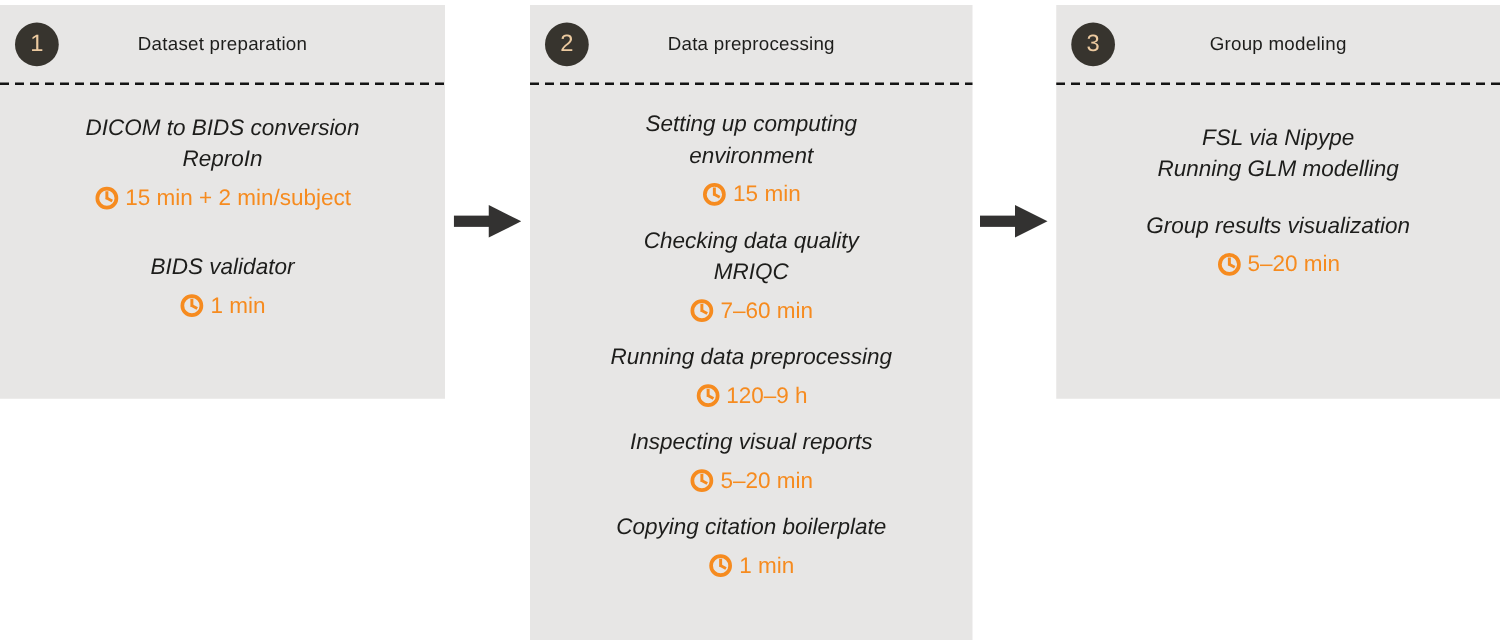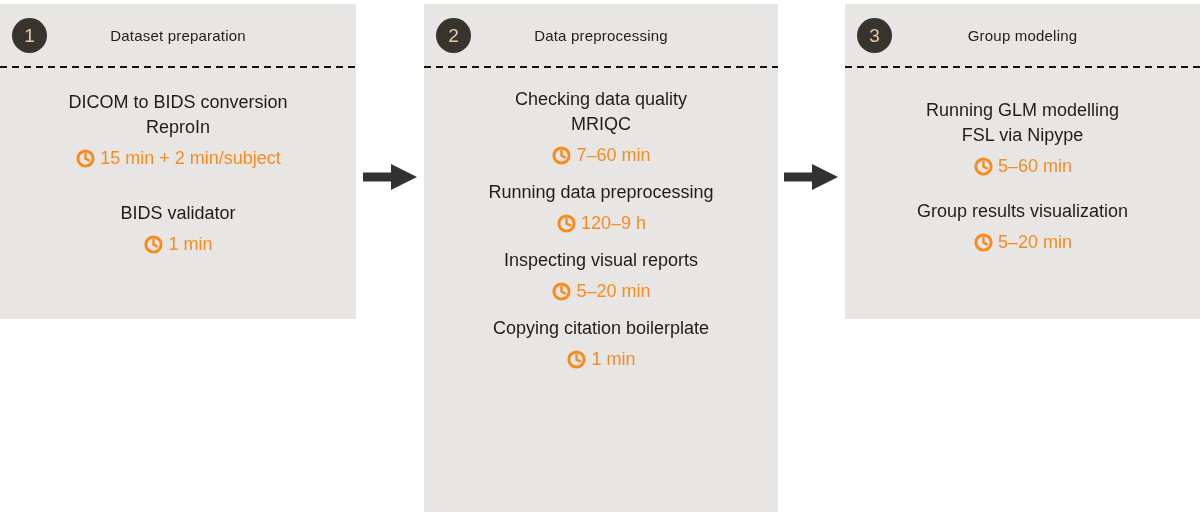--- a/index.html
+++ b/index.html
@@ -44,21 +44,21 @@
   .steps{
     display:flex;flex-direction:column;align-items:center;text-align:center;
   }
   .panel-1 .steps{padding-top:22px;}
   .panel-2 .steps{padding-top:19px;}
   .panel-3 .steps{padding-top:30px;}
   .panel-1 .step{margin-bottom:30px;}
   .panel-2 .step{margin-bottom:12px;}
   .panel-3 .step{margin-bottom:20px;}
   .step-title{
-    font-size:18px;line-height:25px;color:var(--text);
+    font-size:18px;line-height:25px;color:var(--text);font-style:italic;
   }
   .time-row{
     margin-top:6px;height:25px;
     display:flex;align-items:center;justify-content:center;gap:4px;
   }
   .clock{width:21px;height:21px;display:block;}
   .clock-stroke{stroke:var(--accent-orange);}
   .time-text{
     font-size:18px;line-height:25px;color:var(--accent-orange);
   }
@@ -121,20 +121,30 @@
     </svg>
 
   <section class="panel panel-2">
     <header class="panel-header">
       <span class="badge">2</span>
       <h2 class="panel-title">Data preprocessing</h2>
     </header>
     <div class="dash-line"></div>
     <div class="steps">
       <div class="step">
+        <div class="step-title">Setting up computing</div>
+        <div class="step-title">environment</div>
+        <div class="time-row">
+          <svg class="clock">
+              <use href="#icon-clock"></use>
+            </svg>
+          <span class="time-text">15 min</span>
+        </div>
+      </div>
+      <div class="step">
         <div class="step-title">Checking data quality</div>
         <div class="step-title">MRIQC</div>
         <div class="time-row">
           <svg class="clock">
               <use href="#icon-clock"></use>
             </svg>
           <span class="time-text">7–60 min</span>
         </div>
       </div>
       <div class="step">
@@ -172,28 +182,22 @@
     </svg>
 
   <section class="panel panel-3">
     <header class="panel-header">
       <span class="badge">3</span>
       <h2 class="panel-title">Group modeling</h2>
     </header>
     <div class="dash-line"></div>
     <div class="steps">
       <div class="step">
+        <div class="step-title">FSL via Nipype</div>
         <div class="step-title">Running GLM modelling</div>
-        <div class="step-title">FSL via Nipype</div>
-        <div class="time-row">
-          <svg class="clock">
-              <use href="#icon-clock"></use>
-            </svg>
-          <span class="time-text">5–60 min</span>
-        </div>
       </div>
       <div class="step">
         <div class="step-title">Group results visualization</div>
         <div class="time-row">
           <svg class="clock">
               <use href="#icon-clock"></use>
             </svg>
           <span class="time-text">5–20 min</span>
         </div>
       </div>

